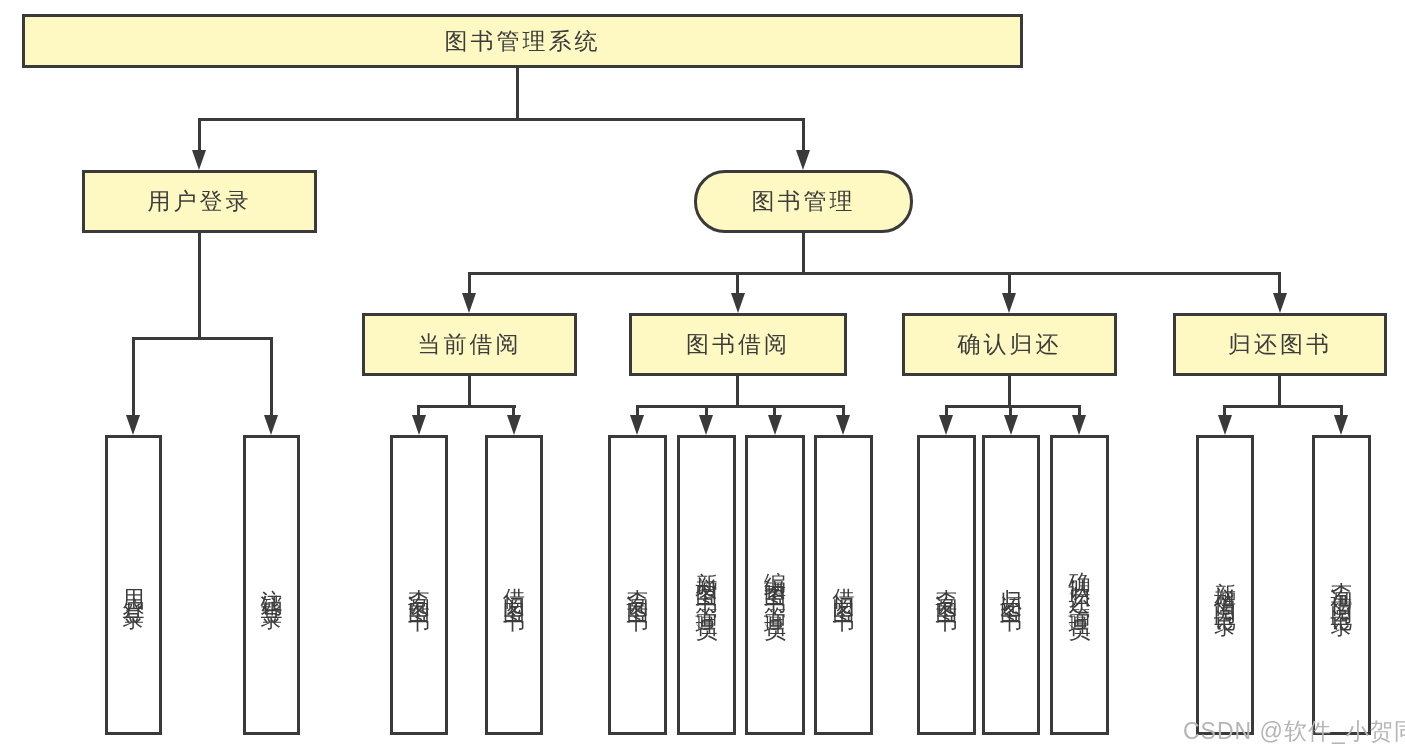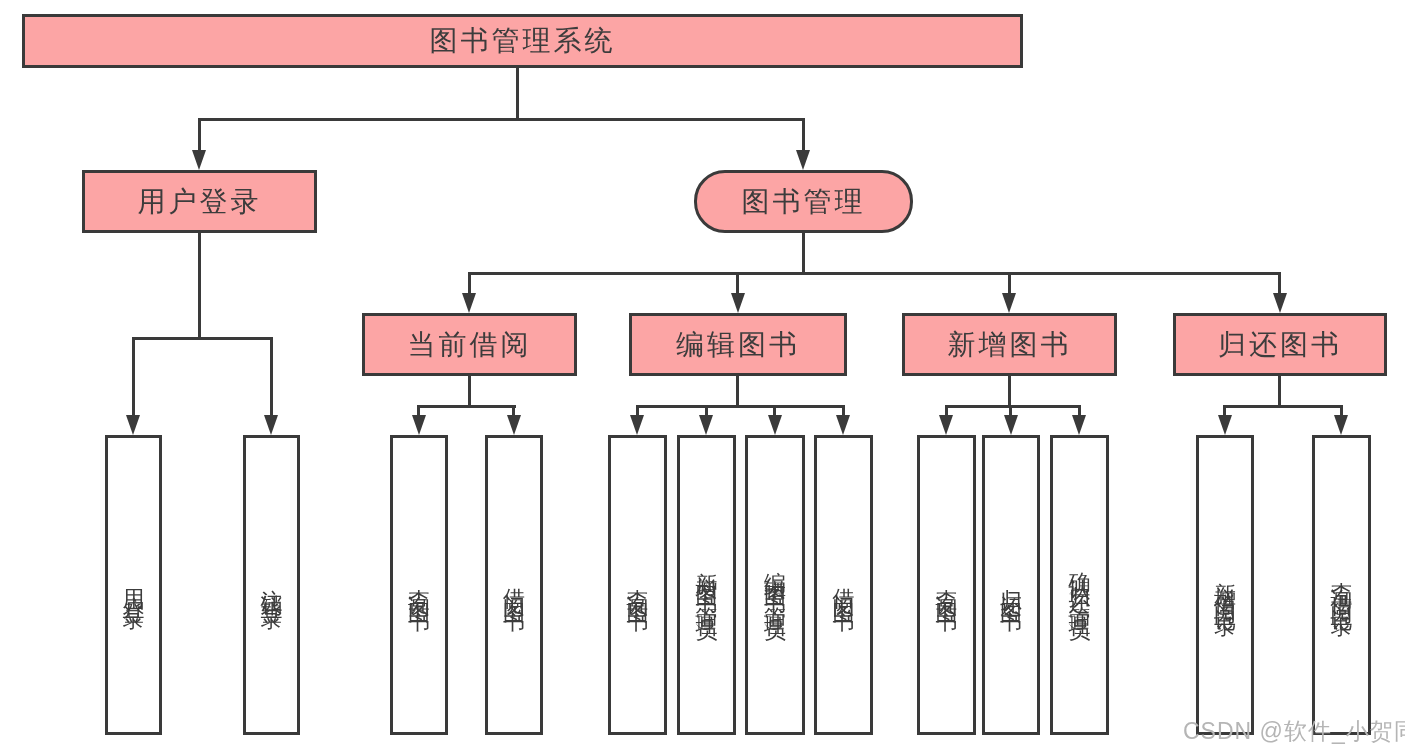--- a/index.html
+++ b/index.html
@@ -7,26 +7,26 @@
     position: relative;
     width: 1405px;
     height: 747px;
     background: #ffffff;
     font-family: "Liberation Sans", "DejaVu Sans", sans-serif;
     overflow: hidden;
   }
   .box {
     position: absolute;
     box-sizing: border-box;
-    background: #fca5a5;
+    background: #fef9c3;
     border: 3px solid #3a3a3a;
     display: flex;
     align-items: center;
     justify-content: center;
-    font-size: 28px;
+    font-size: 23px;
     letter-spacing: 3px;
     color: #3c3c3c;
     white-space: nowrap;
     font-family: Liberation Mono, monospace;
   }
   .leaf {
     position: absolute;
     top: 435px;
     height: 300px;
     box-sizing: border-box;
@@ -67,22 +67,22 @@
 <body>
 
 <div id="canvas">
 
   <div class="box" style="left:22px; top:14px; width:1001px; height:54px;">图书管理系统</div>
 
   <div class="box" style="left:82px; top:170px; width:235px; height:63px;">用户登录</div>
   <div class="box" style="left:694px; top:170px; width:219px; height:63px;border-radius:31px;">图书管理</div>
 
   <div class="box" style="left:362px; top:313px; width:215px; height:63px;">当前借阅</div>
-  <div class="box" style="left:629px; top:313px; width:218px; height:63px;">编辑图书</div>
-  <div class="box" style="left:902px; top:313px; width:215px; height:63px;">新增图书</div>
+  <div class="box" style="left:629px; top:313px; width:218px; height:63px;">图书借阅</div>
+  <div class="box" style="left:902px; top:313px; width:215px; height:63px;">确认归还</div>
   <div class="box" style="left:1173px; top:313px; width:214px; height:63px;">归还图书</div>
 
   <div class="leaf" style="left:105px; width:57px;">
     <span>用户登录</span>
     </div>
   <div class="leaf" style="left:243px; width:57px;">
     <span>注销登录</span>
     </div>
 
   <div class="leaf" style="left:390px; width:58px;">

